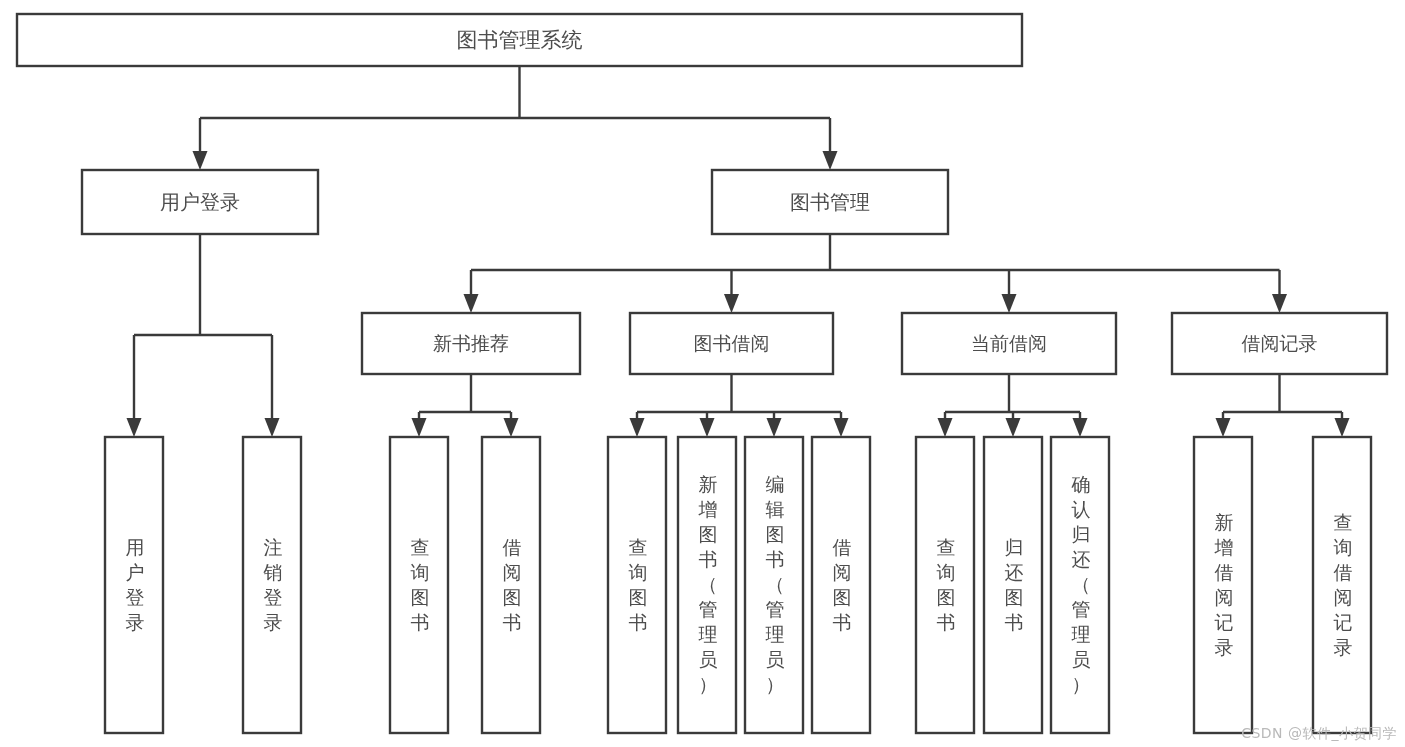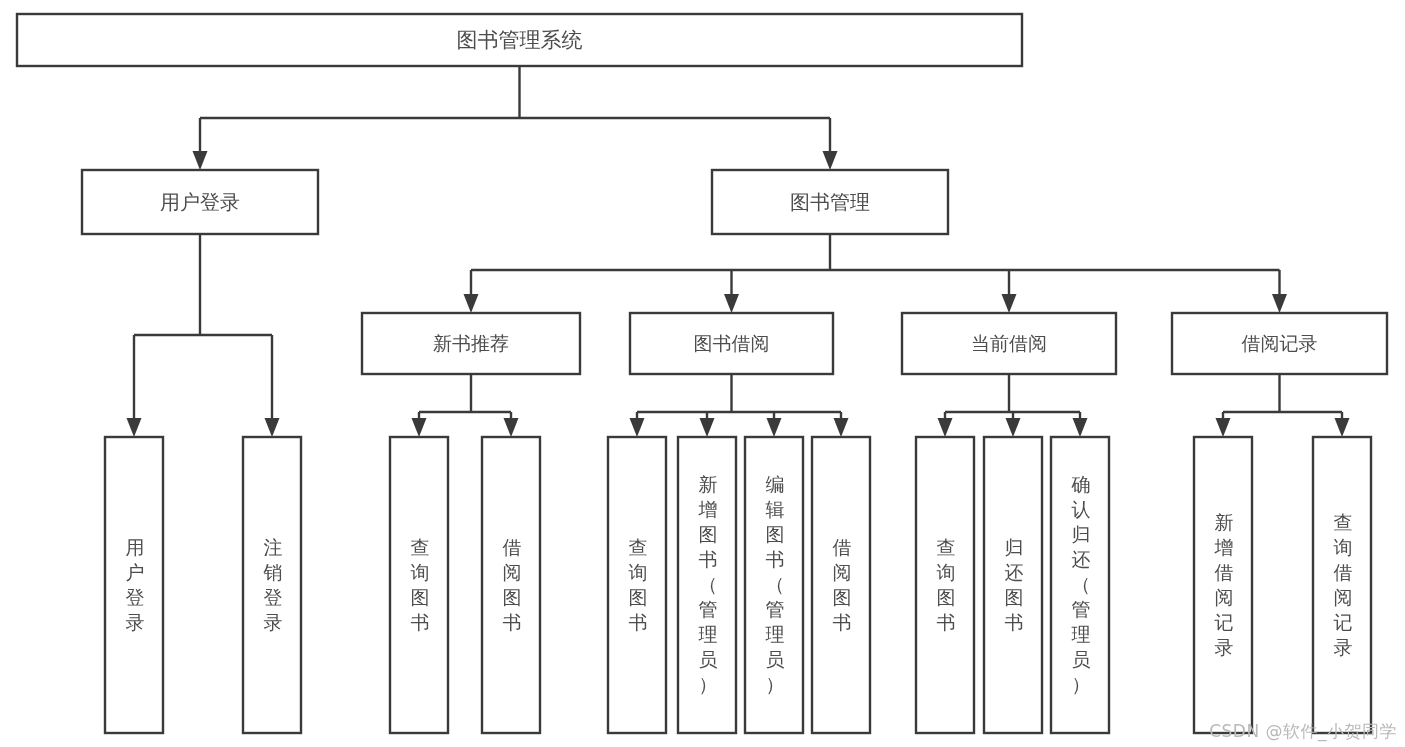--- a/index.html
+++ b/index.html
@@ -57,21 +57,21 @@
   }
   .arrow-head {
     fill: #3a3a3a;
     stroke: none;
   }
   .watermark-text {
     position: absolute;
     right: 8px;
     bottom: 4px;
     font-family: "DejaVu Sans", "Liberation Sans", sans-serif;
-    font-size: 17px;
+    font-size: 14px;
     color: #b9b9b9;
     white-space: nowrap;
     letter-spacing: 0.5px;
     pointer-events: none;
   }
 </style>
 </head>
 <body>
 
 <div id="diagram-root">

